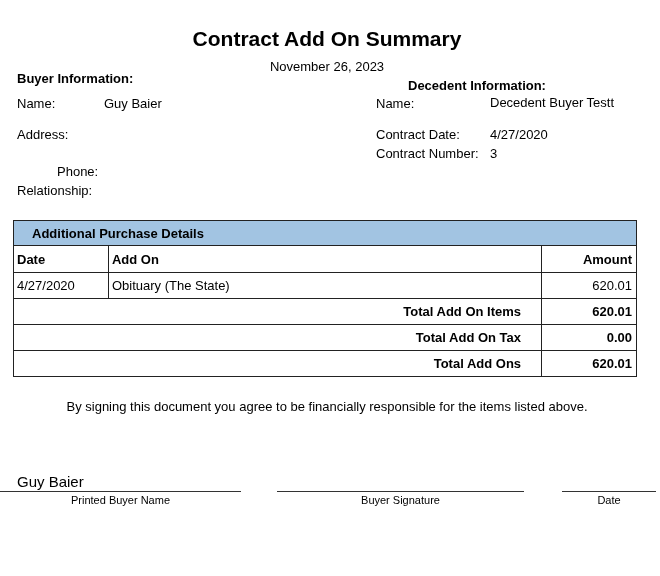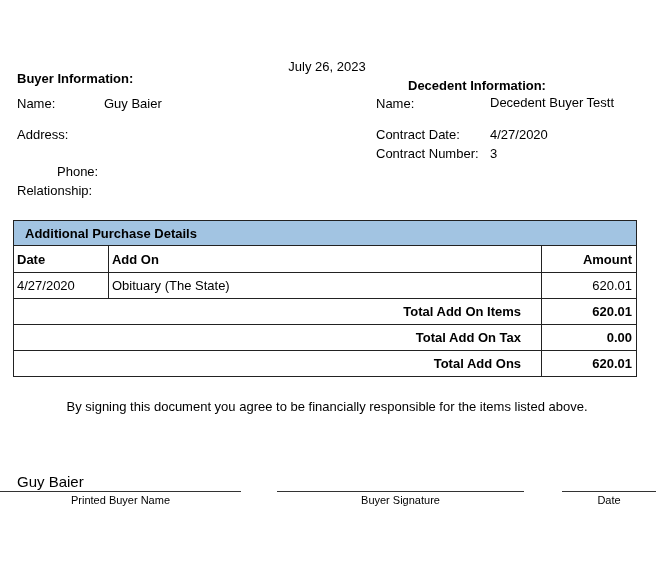--- a/index.html
+++ b/index.html
@@ -57,21 +57,21 @@
     .details-table td {
       border: 1px solid #222;
       padding: 0 4px;
       height: 26px;
       vertical-align: middle;
     }
     .details-table tr.banner td {
       background: #a2c4e2;
       font-weight: bold;
       height: 25px;
-      padding-left: 11px;
+      padding-left: 18px;
     }
     .details-table tr.colhead td {
       font-weight: bold;
       height: 27px;
       padding-left: 3px;
     }
     .details-table tr.item td { height: 26px; padding-left: 3px; }
     .details-table .right { text-align: right; padding-right: 4px; }
     .details-table tr.total td.label-cell { text-align: right; font-weight: bold; padding-right: 20px; }
     .details-table tr.total td.amount-cell { text-align: right; font-weight: bold; padding-right: 4px; }
@@ -102,21 +102,22 @@
       top: 494px;
       font-size: 11px;
       text-align: center;
     }
   </style>
 </head>
 <body>
 
 <div class="page">
 
-  <div class="date-line">July 26, 2023</div>
+  <div class="title">Contract Add On Summary</div>
+  <div class="date-line">November 26, 2023</div>
 
   <div class="section-head" style="top:71px; left:17px;">Buyer Information:</div>
   <div class="lbl" style="top:96px; left:17px;">Name:</div>
   <div class="val" style="top:96px; left:104px;">Guy Baier</div>
   <div class="lbl" style="top:127px; left:17px;">Address:</div>
   <div class="val" style="top:127px; left:104px;"></div>
   <div class="lbl" style="top:164px; left:17px;margin-left:40px;">Phone:</div>
   <div class="val" style="top:164px; left:104px;"></div>
   <div class="lbl" style="top:183px; left:17px;">Relationship:</div>
   <div class="val" style="top:183px; left:104px;"></div>

